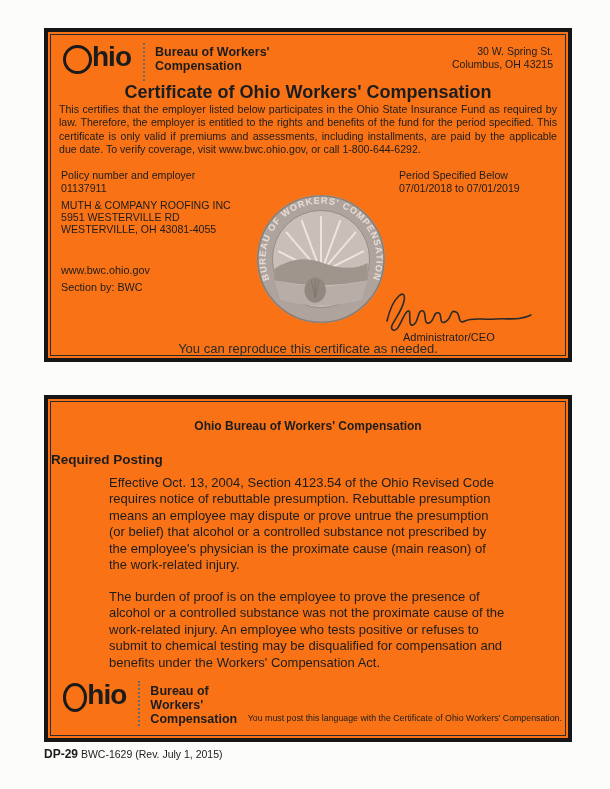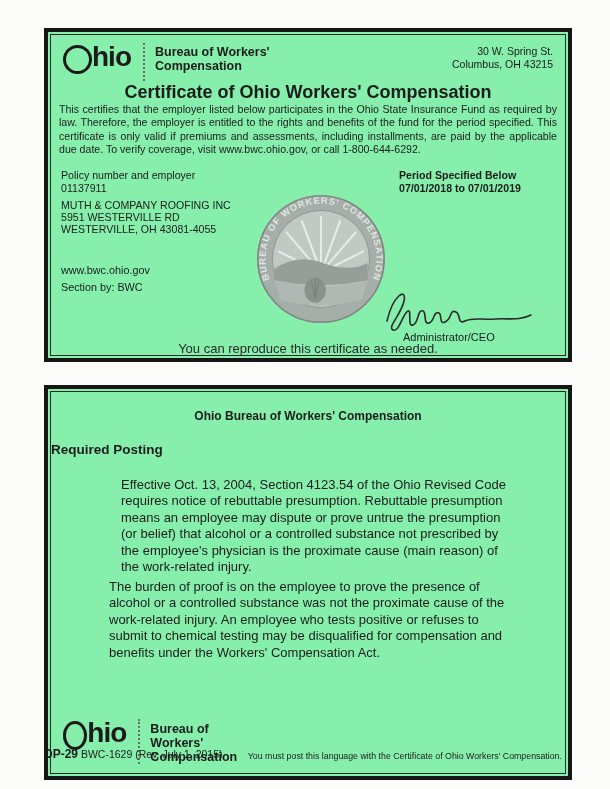--- a/index.html
+++ b/index.html
@@ -4,24 +4,24 @@
 <style>
   html,body{margin:0;padding:0;}
   body{
     width:610px;height:789px;
     background:#fcfcfa;
     font-family:"Liberation Sans",sans-serif;
     color:#1c1c1c;
     position:relative;
     overflow:hidden;
   }
-  .box{position:absolute;left:44px;width:528px;border:4px solid #161616;box-sizing:border-box;background:#86efac;}
+  .box{position:absolute;left:44px;width:528px;border:4px solid #161616;box-sizing:border-box;background:#f97316;}
   .box-inner{position:absolute;inset:2px;border:1.5px solid #2a2a2a;}
   .cert{top:28px;height:334px;}
-  .posting{top:385px;height:395px;}
+  .posting{top:395px;height:347px;}
 
   
   .brand{display:flex;align-items:flex-start;}
   .brand-o{display:inline-block;width:23px;height:23px;border:3px solid #1a1a1a;border-radius:50%;margin-top:3px;}
   .brand-rest{font-weight:bold;font-size:28px;line-height:29px;letter-spacing:-1px;}
   .brand-divider{border-left:2px dotted #6a6a6a;align-self:stretch;margin:1px 10px 0 12px;min-height:38px;}
   .agency{font-weight:bold;font-size:12.5px;line-height:14px;padding-top:3px;}
   .agency span{display:block;}
 
   
@@ -29,32 +29,32 @@
   .cert-address{margin-left:auto;text-align:right;font-size:10.5px;line-height:13px;padding-top:3px;}
   .cert-address span{display:block;}
   .cert-title{position:absolute;left:0;right:0;top:47px;margin:0;text-align:center;font-size:18px;font-weight:bold;}
   .cert-intro{position:absolute;left:8px;right:8px;top:68px;margin:0;font-size:10.6px;line-height:13.4px;text-align:justify;}
   .posted-notice{position:absolute;left:0;right:0;top:117px;margin:0;text-align:center;font-size:10.6px;}
   .policy-block{position:absolute;left:10px;top:134px;font-size:10.6px;line-height:13px;}
   .policy-block span{display:block;}
   .employer-block{position:absolute;left:10px;top:164px;font-size:10.6px;line-height:12px;}
   .employer-block span{display:block;}
   .period-block{position:absolute;left:348px;top:134px;font-size:10.6px;line-height:13px;}
-  .period-block span{display:block;font-weight:bold;}
+  .period-block span{display:block;}
   .seal{position:absolute;left:202px;top:156px;opacity:.92;}
   .web-line{position:absolute;left:10px;top:229px;font-size:10.8px;}
   .issued-line{position:absolute;left:10px;top:246px;font-size:10.8px;}
   .signature-svg{position:absolute;left:328px;top:250px;}
   .signature-title{position:absolute;left:344px;top:296px;font-size:11px;margin-left:8px;}
   .reproduce-note{position:absolute;left:0;right:0;top:306px;text-align:center;font-size:13px;color:#2a2a2a;}
 
   
   .posting-header{position:absolute;left:0;right:0;top:17px;margin:0;text-align:center;font-size:12px;font-weight:bold;}
   .posting-title{position:absolute;left:0;right:0;top:50px;margin:0;text-align:left;font-size:13.5px;font-weight:bold;}
-  .posting-para1{position:absolute;left:58px;top:73px;width:398px;margin:12px;font-size:13px;line-height:16.4px;}
+  .posting-para1{position:absolute;left:58px;top:73px;width:398px;margin:0;font-size:13px;line-height:16.4px;}
   .posting-para2{position:absolute;left:58px;top:187px;width:398px;margin:0;font-size:13px;line-height:16.4px;}
   .posting-footer{position:absolute;left:12px;right:8px;bottom:9px;display:flex;align-items:flex-end;}
   .post-note{font-size:8.8px;padding-bottom:3px;margin-left:6px;white-space:nowrap;}
   .posting-footer .agency{padding-top:4px;}
 
   .form-line{position:absolute;left:44px;top:747px;font-size:10.5px;}
   .form-code{font-weight:bold;font-size:12px;}
 </style>
 </head>
 <body>

